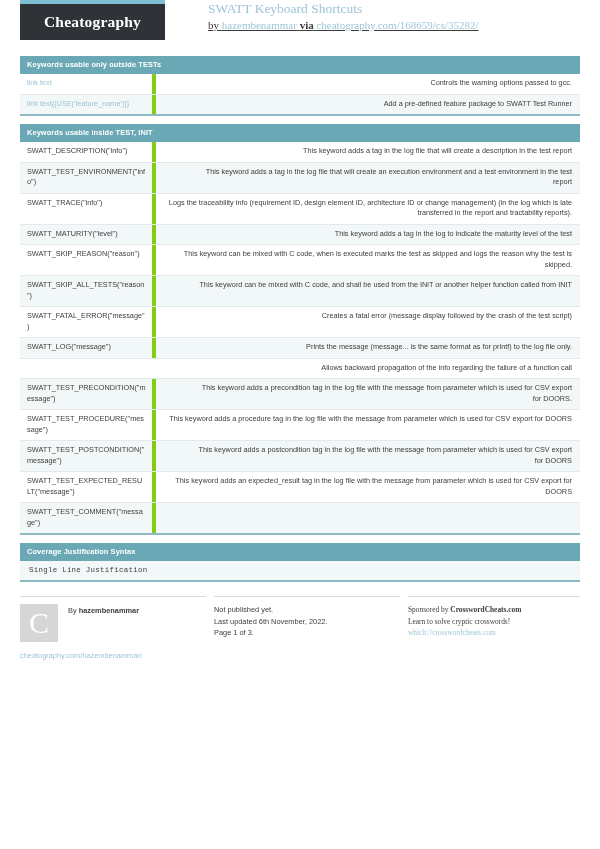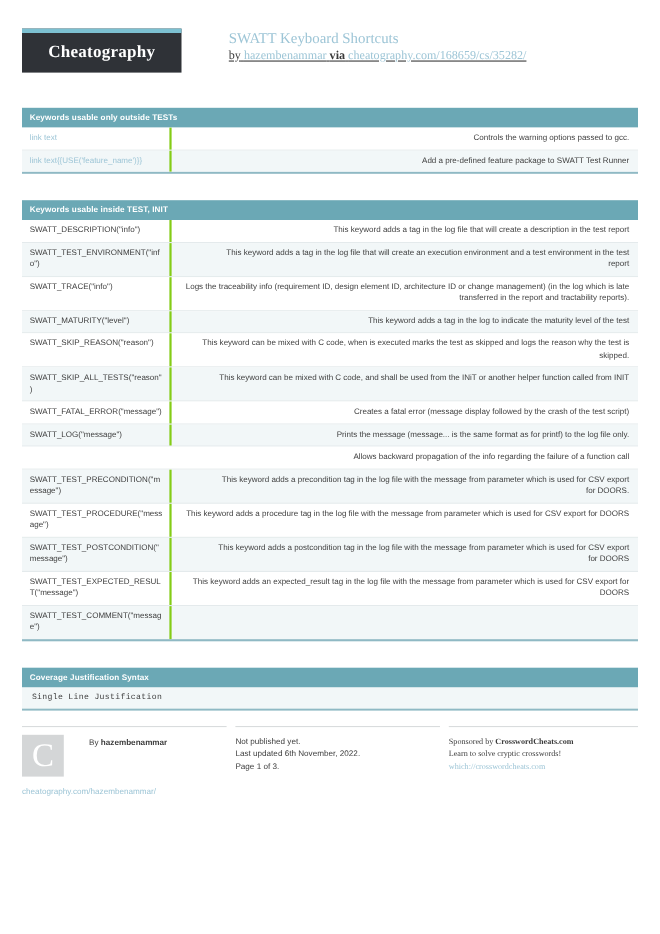--- a/index.html
+++ b/index.html
@@ -4,21 +4,21 @@
 <style>
   html,body{margin:0;padding:0;}
   body{
     width:600px;height:849px;background:#ffffff;
     font-family:"Liberation Sans",sans-serif;
     -webkit-font-smoothing:antialiased;
   }
   .page{width:600px;height:849px;position:relative;box-sizing:border-box;padding:0 20px;}
 
   
-  .header{display:flex;align-items:flex-start;padding-top:26px;height:48px;}
+  .header{display:flex;align-items:flex-start;height:48px;}
   .logo-box{
     width:145px;height:40px;background:#2f3237;
     border-top:4px solid #7cc0d1;box-sizing:border-box;
     display:flex;align-items:center;justify-content:center;
   }
   .logo-text{
     color:#ffffff;font-family:"Liberation Serif",serif;
     font-size:15.5px;font-weight:700;letter-spacing:.2px;
   }
   .titles{margin-left:43px;padding-top:1px;}
@@ -27,33 +27,33 @@
     color:#9dc5d6;font-weight:400;line-height:15px;white-space:nowrap;
   }
   .cheat-sub{
     font-family:"Liberation Serif",serif;font-size:11px;
     color:#3b3b3b;line-height:15px;margin-top:2px;white-space:nowrap;text-decoration:underline;
   }
   .cheat-sub a{color:#9dc5d6;text-decoration:none;}
   .cheat-sub b{font-weight:700;color:#3b3b3b;}
 
   
-  .block{margin-top:24px;border-bottom:2px solid #8fb9c4;}
+  .block{margin-top:8px;border-bottom:2px solid #8fb9c4;}
   .block-head{
     background:#6ba8b5;color:#ffffff;font-size:7.4px;font-weight:700;
     padding:4px 7px 5px 7px;letter-spacing:.1px;
   }
   .row{display:flex;align-items:stretch;border-bottom:1px solid #e4eaec;}
   .row:last-child{border-bottom:none;}
   .row.odd{background:#ffffff;}
   .row.even{background:#f2f7f8;gap:33px;}
   .c1{
     width:136px;min-width:136px;padding:4px 6px 5px 7px;
     font-size:7.3px;color:#3d3d3d;line-height:10.5px;
-    border-right:2px solid #84cc16;word-break:break-word;box-sizing:border-box;
+    border-right:4px solid #84cc16;word-break:break-word;box-sizing:border-box;
   }
   .c2{
     flex:1;padding:4px 8px 5px 9px;
     font-size:7.3px;color:#3d3d3d;line-height:10.5px;box-sizing:border-box;text-align:right;
   }
   .c1.link,.c2.link{color:#9dc5d6;}
   .mono{
     font-family:"Liberation Mono",monospace;font-size:7.4px;
     color:#3d3d3d;letter-spacing:.3px;
   }
@@ -64,21 +64,21 @@
   .fcol{padding-top:7px;border-top:1px solid #d9dcdd;}
   .fcol1{width:186px;}
   .fcol2{width:186px;margin-left:8px;}
   .fcol3{flex:1;margin-left:8px;font-family:Liberation Serif, serif;}
   .frow{display:flex;}
   .avatar{
     width:38px;height:38px;background:#d4d6d7;color:#ffffff;
     font-family:"Liberation Serif",serif;font-size:30px;
     display:flex;align-items:center;justify-content:center;line-height:1;
   }
-  .fby{margin-left:23px;font-size:7.4px;color:#3d3d3d;padding-top:2px;}
+  .fby{margin-left:10px;font-size:7.4px;color:#3d3d3d;padding-top:2px;}
   .fby b{font-weight:700;}
   .flink{
     display:block;margin-top:9px;font-size:7.4px;color:#9dc5d6;text-decoration:none;
   }
   .fline{font-size:7.4px;color:#3d3d3d;line-height:11.5px;}
   .fline b{font-weight:700;}
   .fline a{color:#9dc5d6;text-decoration:none;}
 </style>
 </head>
 <body>

